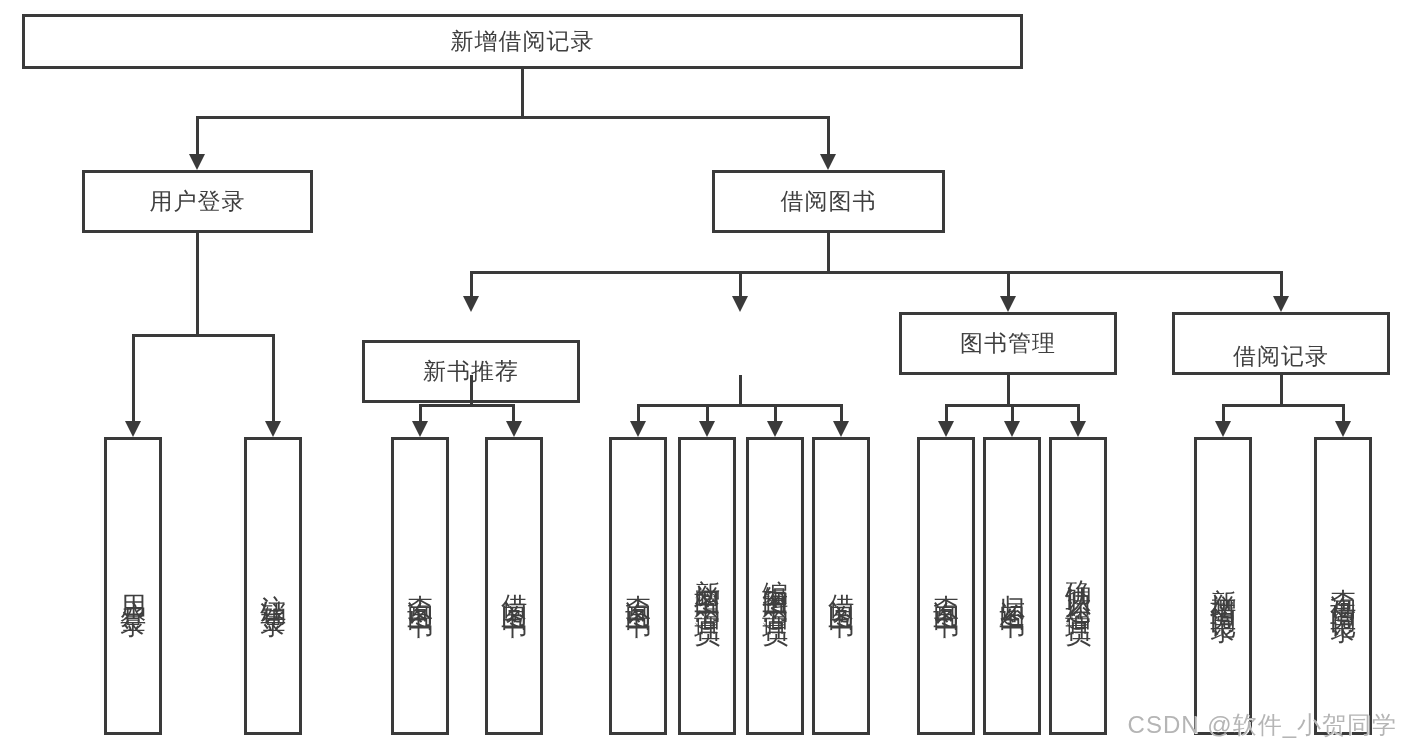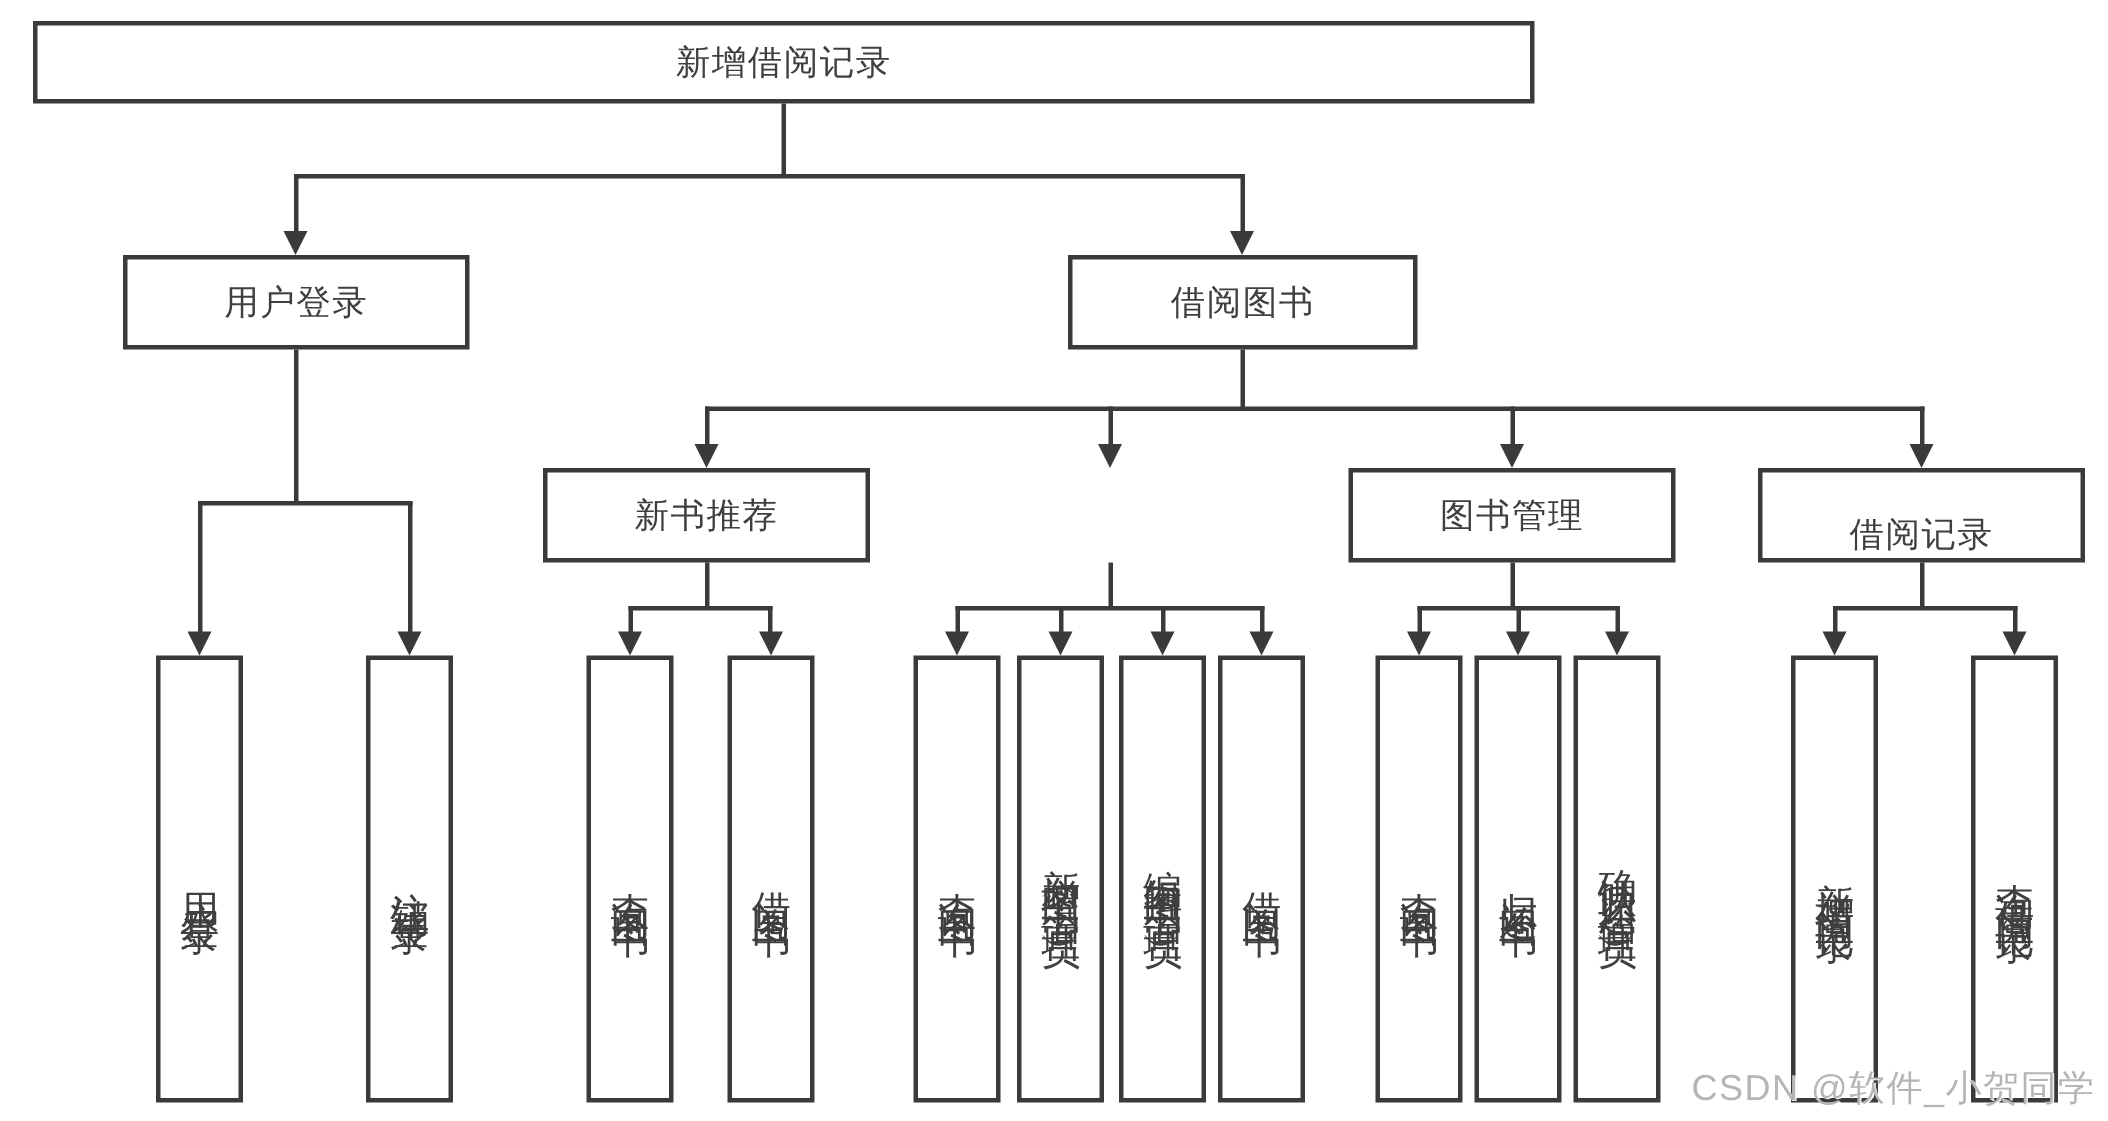--- a/index.html
+++ b/index.html
@@ -66,21 +66,21 @@
     <span>新增借阅记录</span>
   </div>
 
   <div class="box l2 hnode" style="left:82px;width:231px;">
     <span>用户登录</span>
   </div>
   <div class="box l2 hnode" style="left:712px;width:233px;">
     <span>借阅图书</span>
   </div>
 
-  <div class="box l3 hnode" style="left:362px;">
+  <div class="box l3 hnode" style="left:362px;margin-top:28px;">
     <span>新书推荐</span>
   </div>
   <div class="box l3 hnode" style="left:899px;">
     <span>图书管理</span>
   </div>
   <div class="box l3 hnode" style="left:1172px;align-items:flex-end;">
     <span>借阅记录</span>
   </div>
 
   <div class="box leaf" style="left:104px;">

